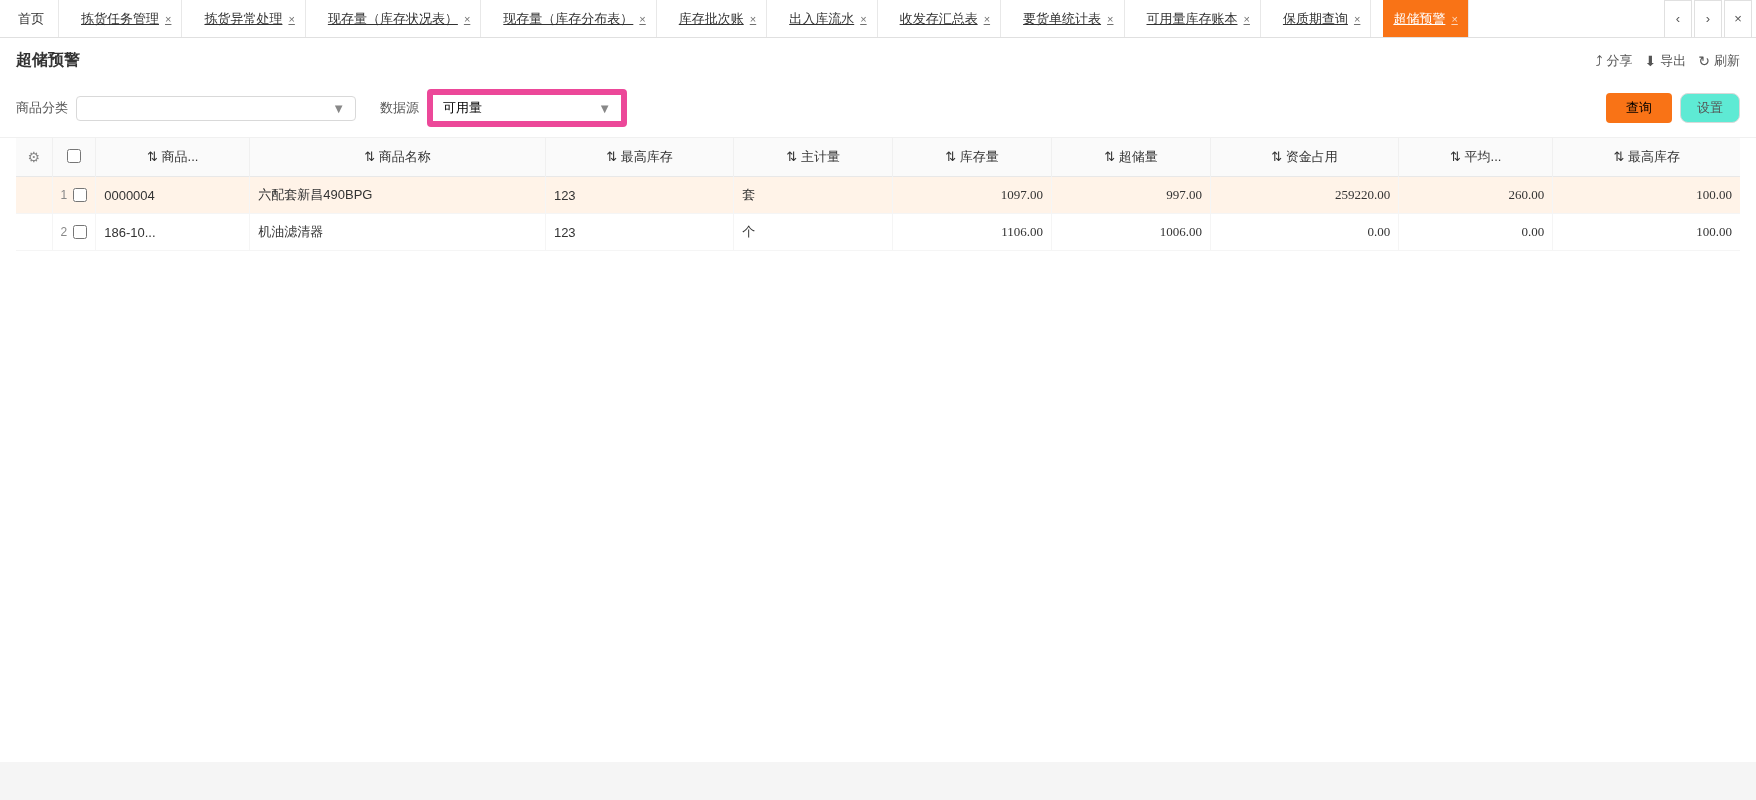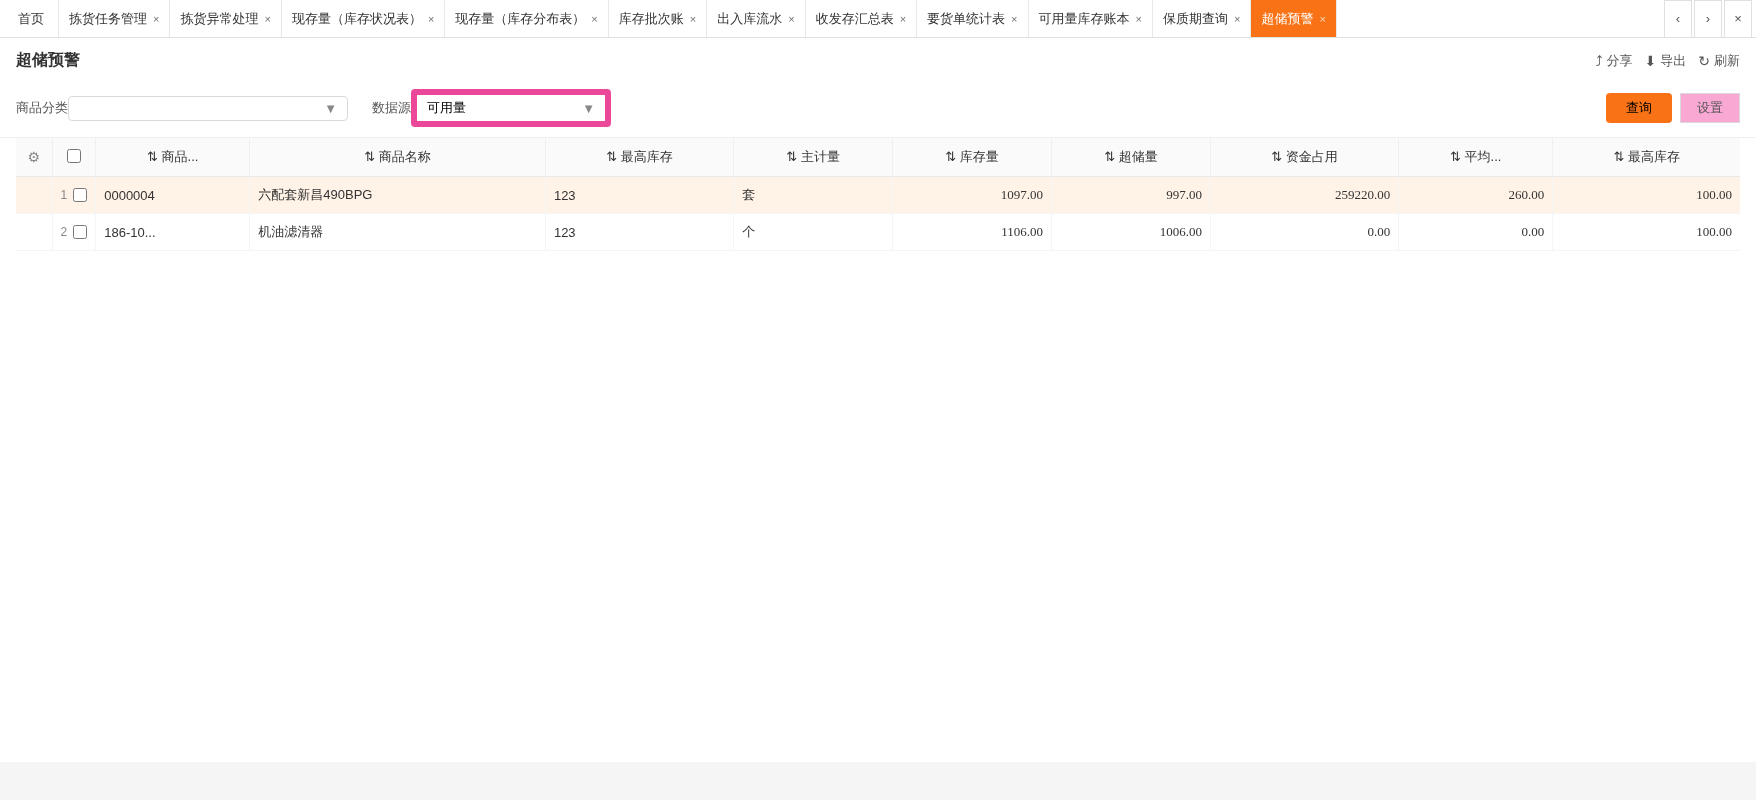--- a/index.html
+++ b/index.html
@@ -7,20 +7,21 @@
 
     
     .topbar {
       display: flex;
       align-items: center;
       background: #fff;
       border-bottom: 1px solid #e0e0e0;
       height: 38px;
       padding: 0 4px;
       overflow: hidden;
+      gap: 12px;
     }
     .topbar-item {
       display: flex;
       align-items: center;
       padding: 0 10px;
       height: 38px;
       white-space: nowrap;
       cursor: pointer;
       color: #333;
       border-right: 1px solid #e8e8e8;
@@ -89,21 +90,21 @@
       display: flex;
       align-items: center;
       padding: 10px 16px;
       background: #fff;
       gap: 24px;
       border-bottom: 1px solid #f0f0f0;
     }
     .filter-item {
       display: flex;
       align-items: center;
-      gap: 0;
+      gap: 8px;
     }
     .filter-label {
       color: #555;
       white-space: nowrap;
     }
     .filter-select {
       display: flex;
       align-items: center;
       border: 1px solid #d9d9d9;
       border-radius: 4px;
@@ -129,24 +130,24 @@
     .btn-query {
       background: #f97316;
       color: #000000;
       border: none;
       border-radius: 4px;
       padding: 6px 20px;
       cursor: pointer;
       font-size: 13px;
     }
     .btn-settings {
-      background: #f9a8d4;
+      background: #5eead4;
       color: #555;
       border: 1px solid #d9d9d9;
-      border-radius: 0;
+      border-radius: 8px;
       padding: 5px 16px;
       cursor: pointer;
       font-size: 13px;
     }
     .filter-actions {
       margin-left: auto;
       display: flex;
       gap: 8px;
     }
 
@@ -186,21 +187,21 @@
     .col-num { text-align: right; font-family: Liberation Serif, serif; }
 
     input[type="checkbox"] {
       width: 14px; height: 14px; cursor: pointer;
     }
     .gear-icon { color: #888; cursor: pointer; font-size: 14px; }
     .main-content {
       background: #fff;
       min-height: calc(800px - 38px);
     }
-    .topbar-item { position: relative; }
+    .topbar-item { position: relative; text-decoration: underline; }
   </style>
 </head>
 <body>
 
 <div class="main-content">
 
   <div class="topbar">
     <div class="topbar-home">首页</div>
 
     <div class="topbar-item">

